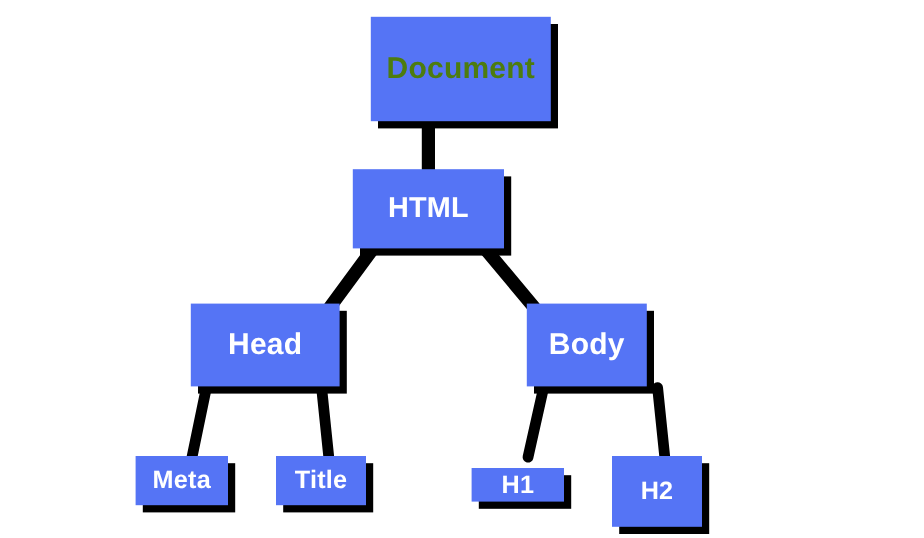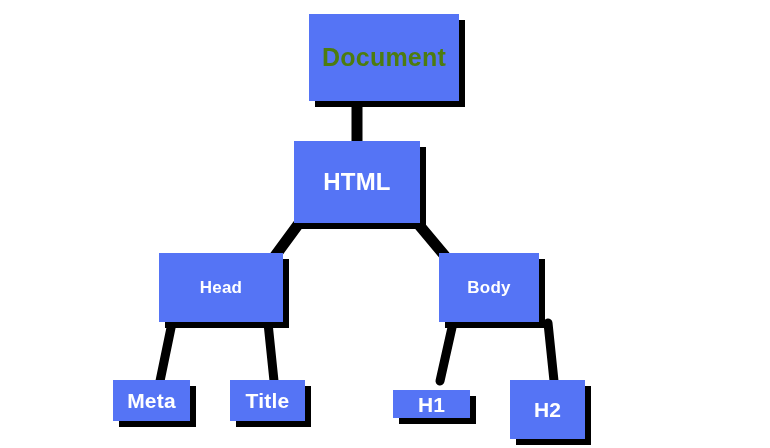--- a/index.html
+++ b/index.html
@@ -54,42 +54,42 @@
     z-index: 0;
   }
   .node .label {
     position: relative;
     z-index: 2;
     white-space: nowrap;
     line-height: 1;
   }
   .tier-root .label   { font-size: 25px; }
   .tier-doc .label    { font-size: 24px; }
-  .tier-branch .label { font-size: 17px; }
+  .tier-branch .label { font-size: 25px; }
   .tier-leaf .label   { font-size: 21px; }
 </style>
 </head>
 <body>
 
 <div id="canvas">
   <svg id="edges" viewBox="0 0 770 448" xmlns="http://www.w3.org/2000/svg">
       <line x1="357" y1="101" x2="357" y2="143" stroke="#000000" stroke-width="11" stroke-linecap="round"></line>
       <line x1="311" y1="207" x2="275" y2="256" stroke="#000000" stroke-width="11" stroke-linecap="round"></line>
       <line x1="404" y1="207" x2="445" y2="256" stroke="#000000" stroke-width="11" stroke-linecap="round"></line>
       <line x1="172" y1="323" x2="160" y2="381" stroke="#000000" stroke-width="9" stroke-linecap="round"></line>
       <line x1="268" y1="323" x2="274" y2="381" stroke="#000000" stroke-width="9" stroke-linecap="round"></line>
       <line x1="453" y1="323" x2="440" y2="381" stroke="#000000" stroke-width="9" stroke-linecap="round"></line>
       <line x1="548" y1="323" x2="554" y2="381" stroke="#000000" stroke-width="9" stroke-linecap="round"></line>
     </svg>
 <div class="node tier-root" style="left: 283px; top: 14px; width: 150px; height: 87px; --fill: #5574f5; color: #4d7c0f; margin-left: 26px;">
       <span class="shade" style="background: rgb(0, 0, 0);"></span>
       <span class="face"></span>
       <span class="label">Document</span>
     </div>
-    <div class="node tier-doc" style="left: 294px; top: 141px; width: 126px; height: 82px; --fill: #5574f5; color: rgb(255, 255, 255);">
+    <div class="node tier-doc" style="left: 294px; top: 141px; width: 126px; height: 66px; --fill: #5574f5; color: rgb(255, 255, 255);">
       <span class="shade" style="background: rgb(0, 0, 0);"></span>
       <span class="face"></span>
       <span class="label">HTML</span>
     </div>
     <div class="node tier-branch" style="left: 159px; top: 253px; width: 124px; height: 69px; --fill: #5574f5; color: rgb(255, 255, 255);">
       <span class="shade" style="background: rgb(0, 0, 0);"></span>
       <span class="face"></span>
       <span class="label">Head</span>
     </div>
     <div class="node tier-branch" style="left: 439px; top: 253px; width: 100px; height: 69px; --fill: #5574f5; color: rgb(255, 255, 255);">

